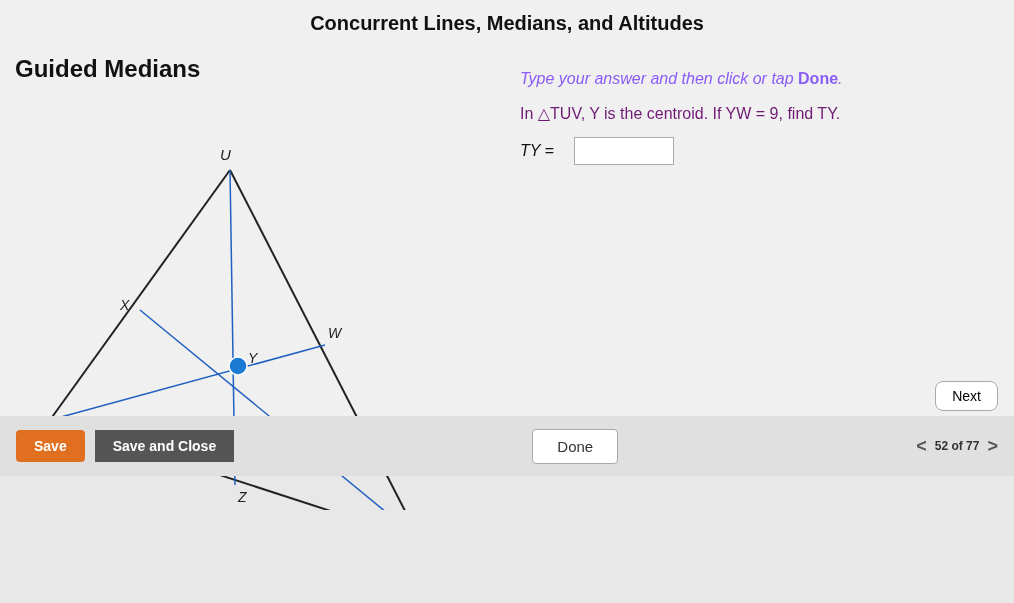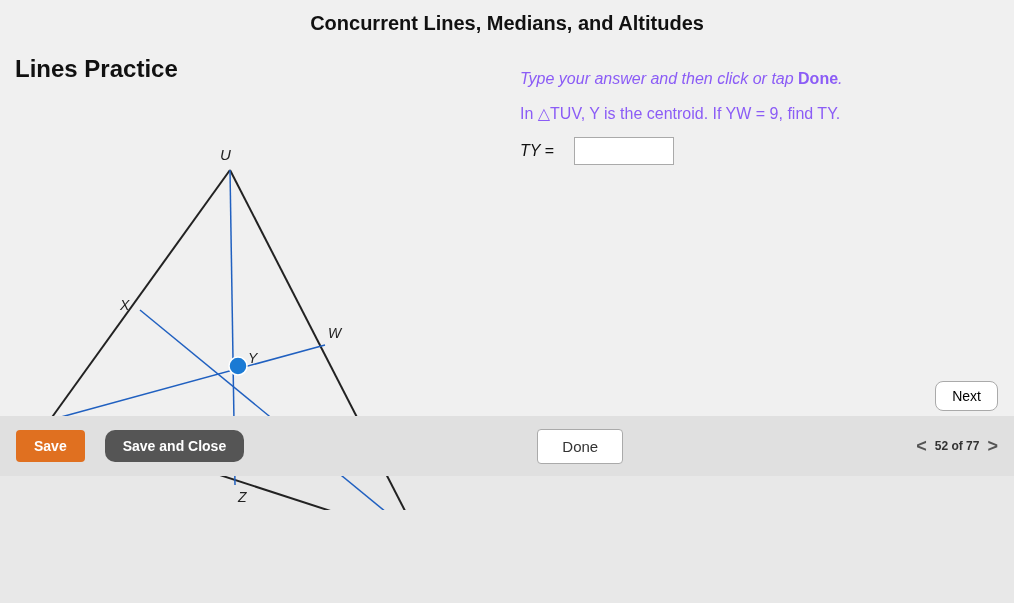--- a/index.html
+++ b/index.html
@@ -70,21 +70,21 @@
       color: #8b5cf6;
       margin-bottom: 16px;
     }
     .instruction-text strong {
       font-style: normal;
       font-weight: bold;
     }
 
     .problem-text {
       font-size: 16px;
-      color: #8b5cf6;
+      color: #701a75;
       margin-bottom: 14px;
     }
 
     .answer-row {
       display: flex;
       align-items: center;
       gap: 20px;
       font-size: 16px;
       color: #111;
       font-style: italic;
@@ -108,21 +108,21 @@
       height: 60px;
       background: #e0e0e0;
       display: flex;
       align-items: center;
       justify-content: space-between;
       padding: 0 16px;
     }
 
     .bottom-left {
       display: flex;
-      gap: 20px;
+      gap: 10px;
     }
 
     .btn-save {
       background: #e07020;
       color: white;
       border: none;
       padding: 8px 18px;
       font-size: 14px;
       font-weight: bold;
       cursor: pointer;
@@ -130,21 +130,21 @@
     }
 
     .btn-save-close {
       background: #555;
       color: white;
       border: none;
       padding: 8px 18px;
       font-size: 14px;
       font-weight: bold;
       cursor: pointer;
-      border-radius: 10px;
+      border-radius: 0;
     }
 
     .btn-done {
       background: white;
       color: #333;
       border: 1.5px solid #aaa;
       padding: 8px 24px;
       font-size: 15px;
       cursor: pointer;
       border-radius: 4px;
@@ -186,21 +186,21 @@
     }
   </style>
 </head>
 <body>
 
 <div class="main-container">
 
   <div class="header">Concurrent Lines, Medians, and Altitudes</div>
 
   <div class="left-section">
-    <div class="guided-practice-label">Lines Practice</div>
+    <div class="guided-practice-label">Guided Medians</div>
 
     <div class="triangle-container">
       <svg width="450" height="400" viewBox="0 0 450 400">
 
         <line x1="30" y1="310" x2="210" y2="60" stroke="#222" stroke-width="2"></line>
         <line x1="210" y1="60" x2="400" y2="430" stroke="#222" stroke-width="2"></line>
         <line x1="400" y1="430" x2="30" y2="310" stroke="#222" stroke-width="2"></line>
 
         <line x1="30" y1="310" x2="305" y2="235" stroke="#2060c0" stroke-width="1.5"></line>
 

